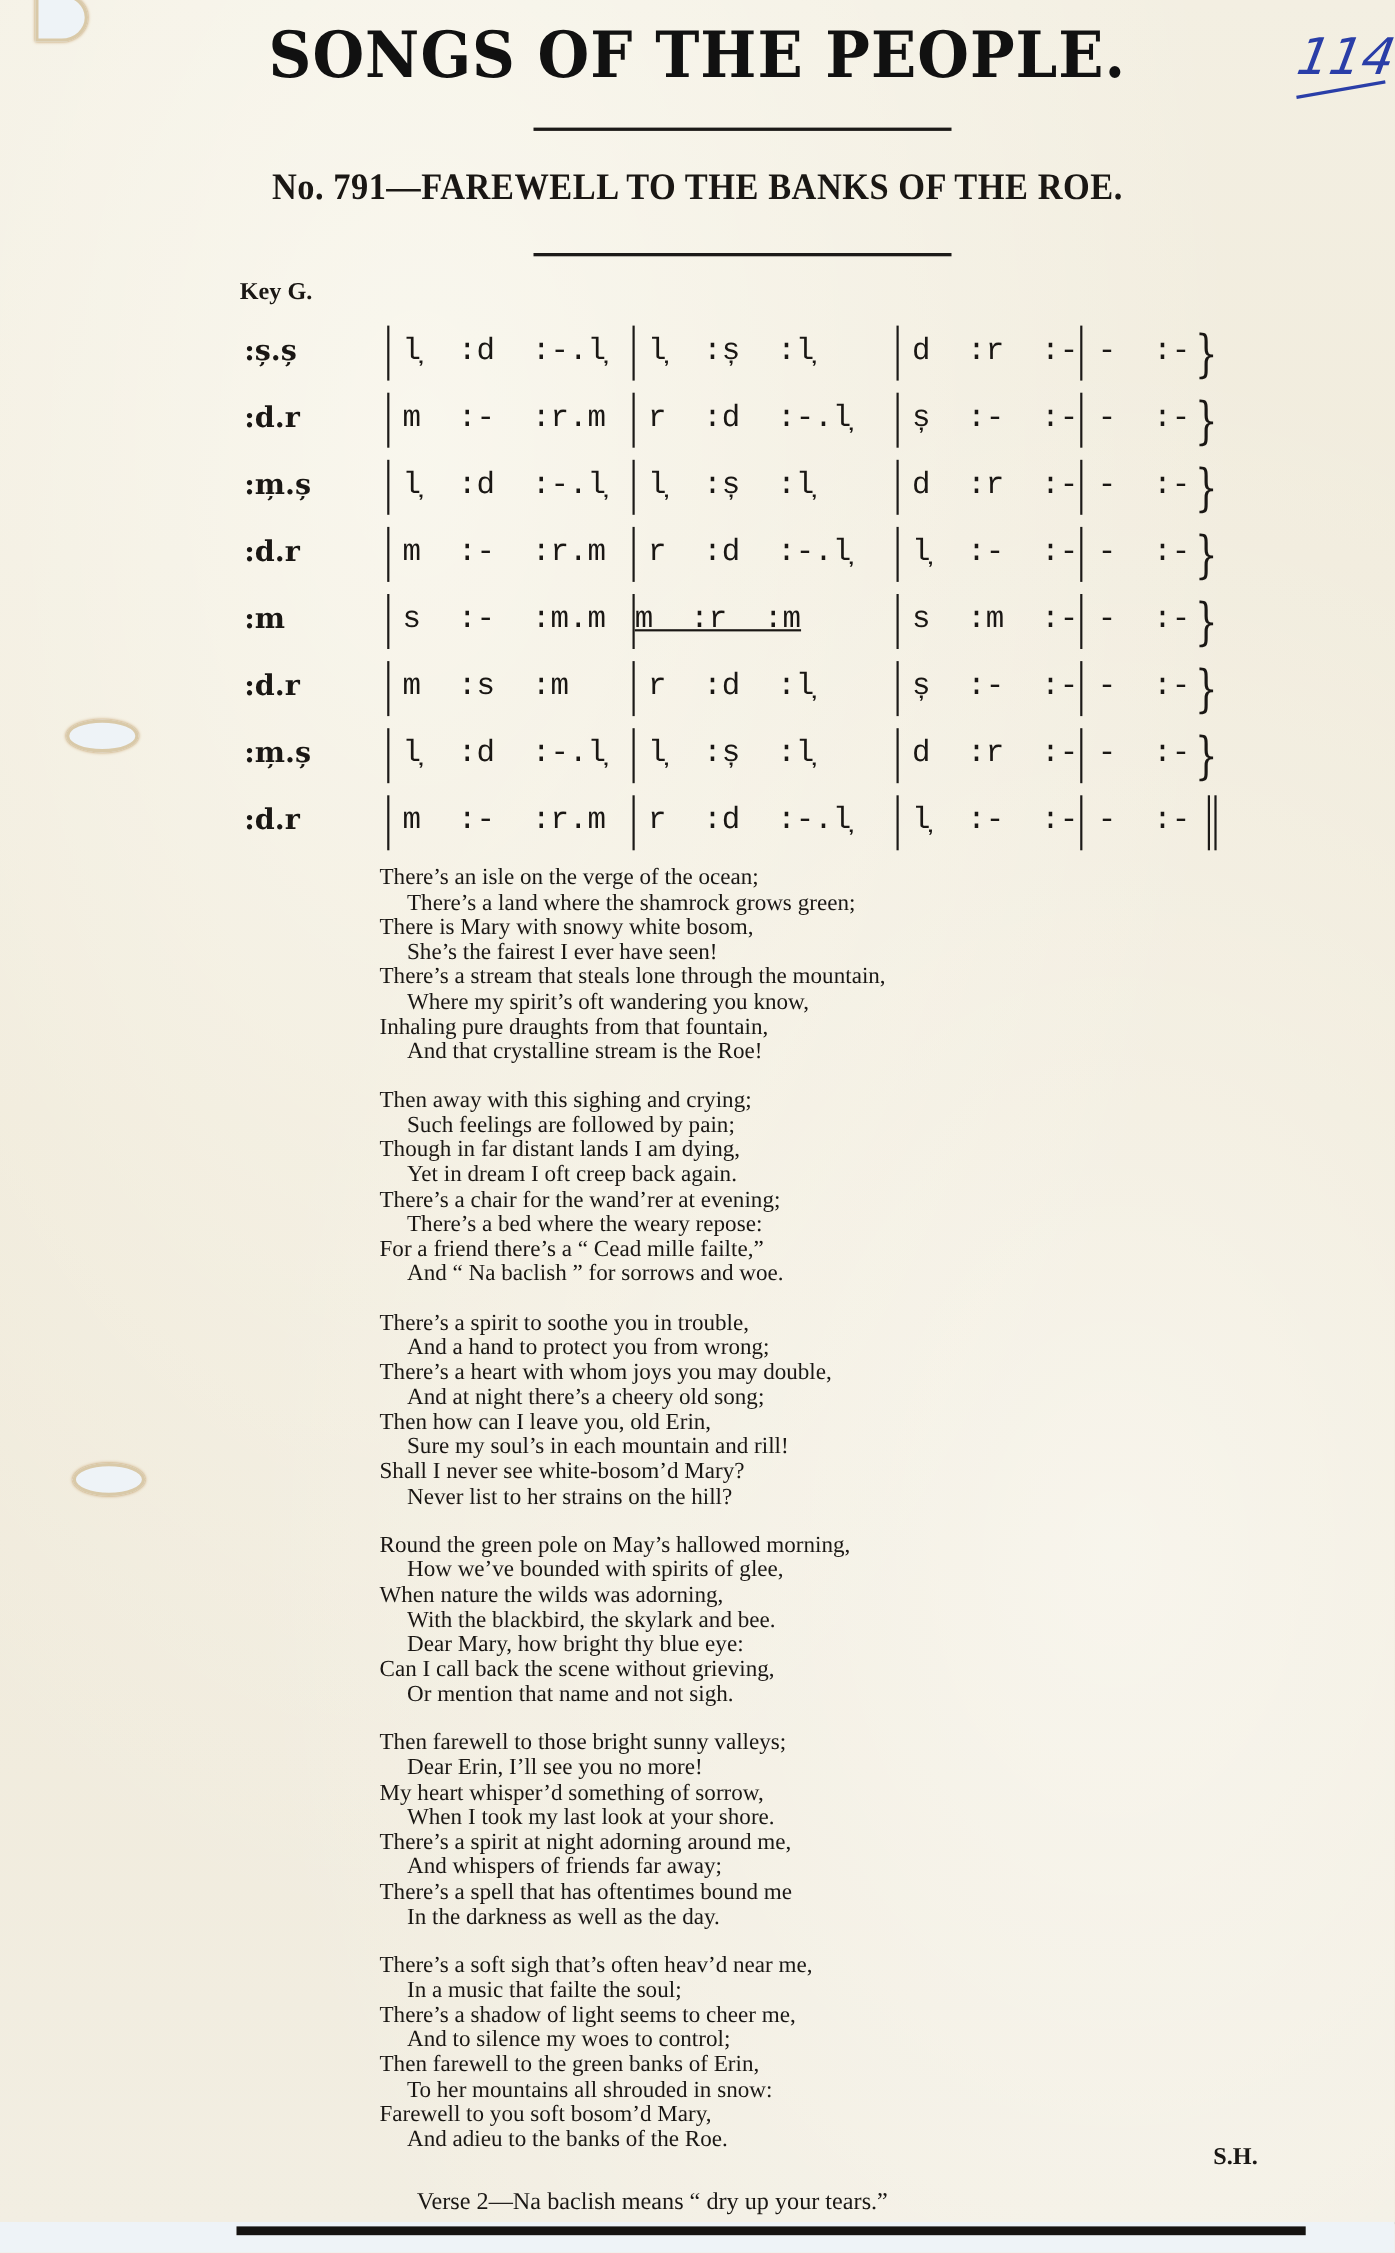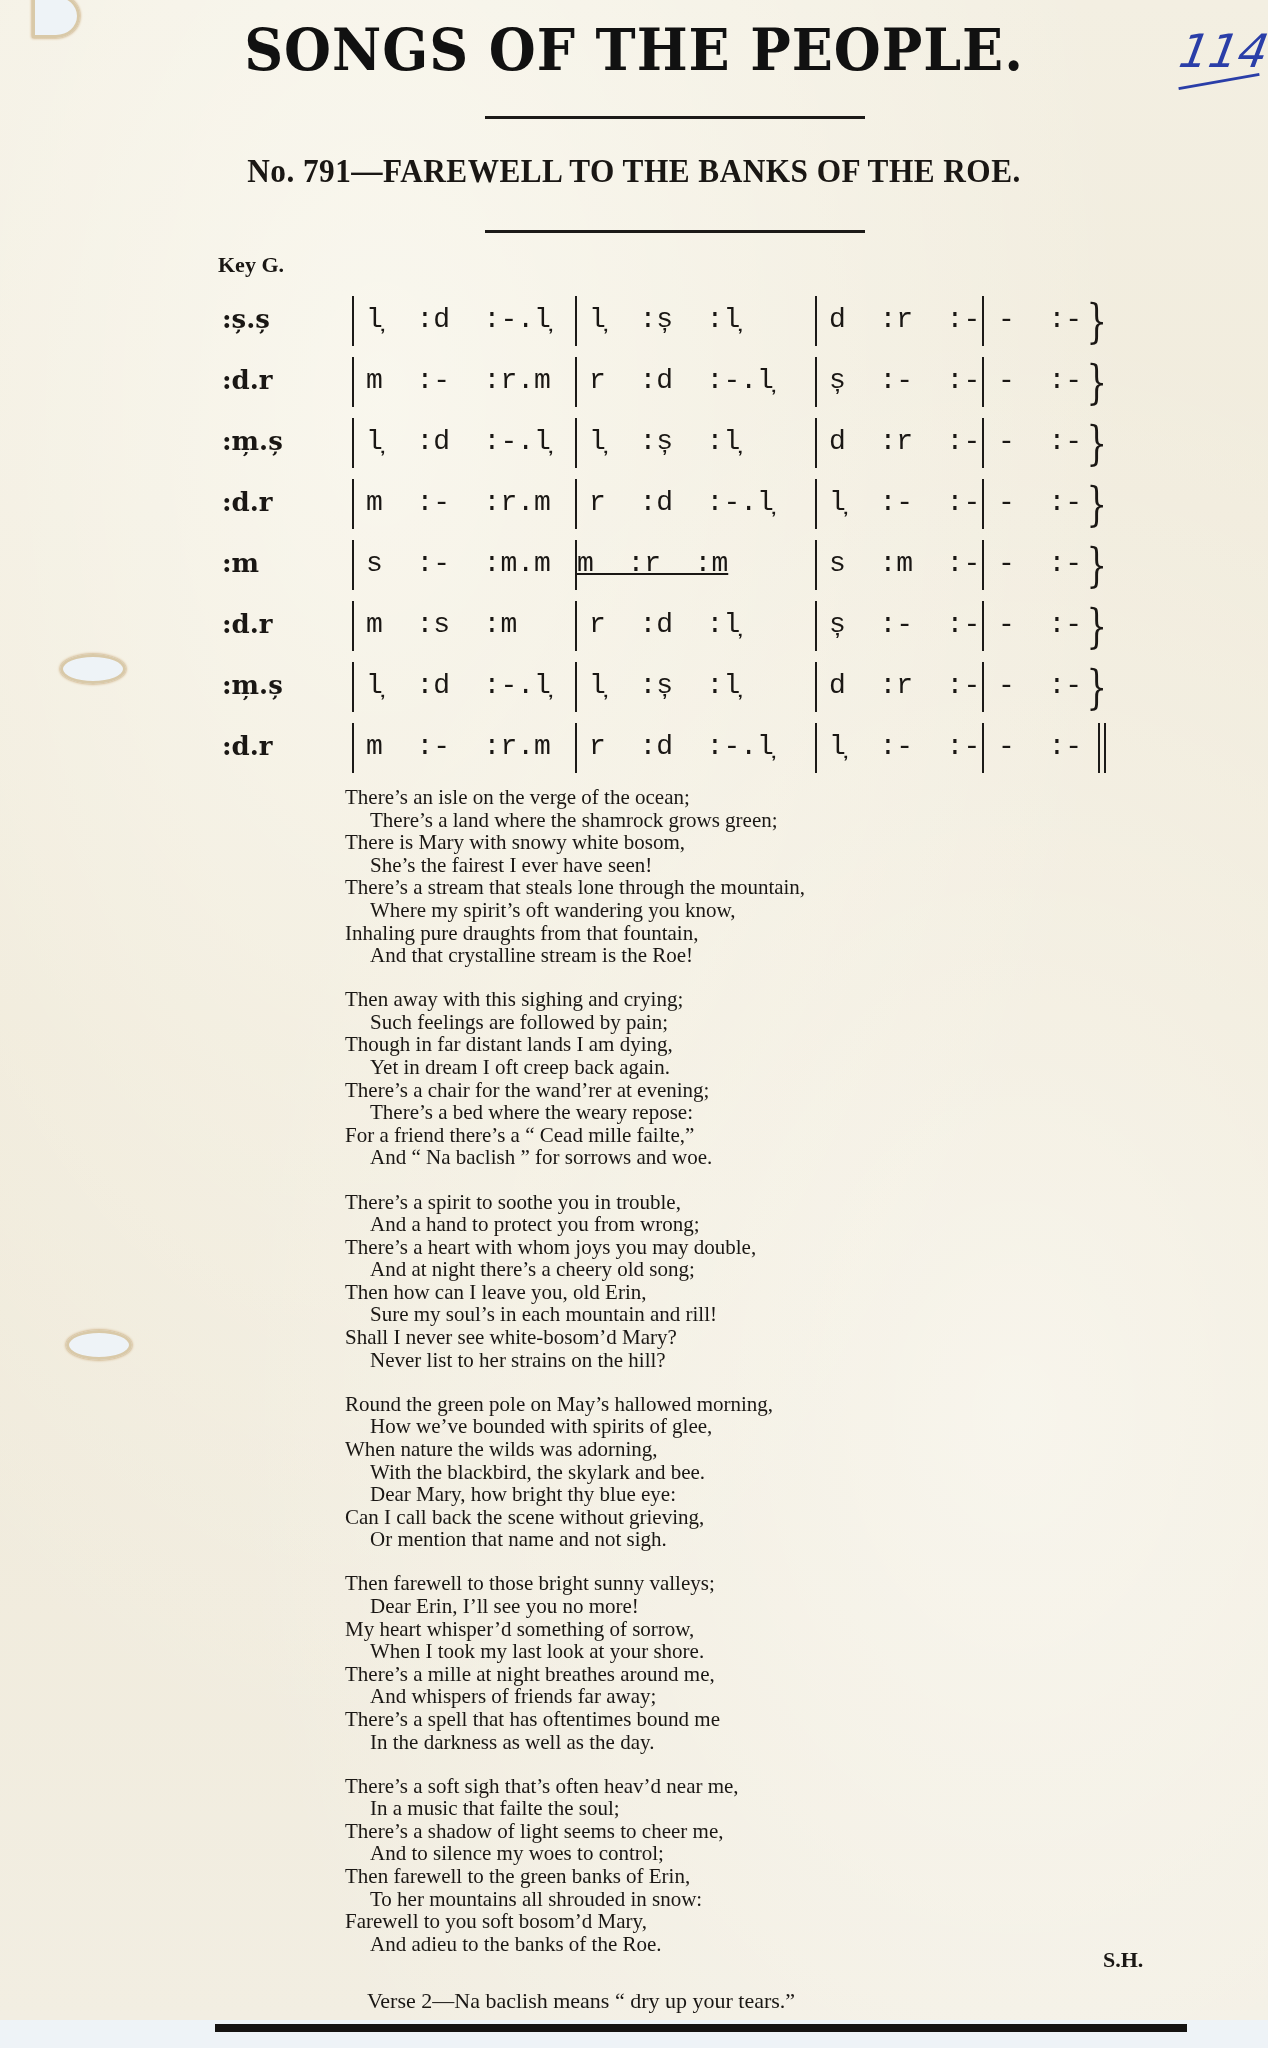--- a/index.html
+++ b/index.html
@@ -45,21 +45,21 @@
   .nrow .lead { position:absolute; left: 222px; top: 8px; font-weight: bold; font-family: "DejaVu Serif", serif; font-size: 26px; }
   .nrow .bar { position:absolute; top: 0; width: 2px; height: 50px; background:#1c1a18; }
   .nrow .m { position:absolute; top: 8px; white-space: pre; }
   .nrow .brace { position:absolute; left: 1082px; top: -2px; font-size: 46px; font-family: "DejaVu Serif", serif; transform: scaleX(0.7); }
   .nrow .dbar { position:absolute; left: 1098px; top: 0; width: 8px; height: 50px; border-left: 2px solid #1c1a18; border-right: 2px solid #1c1a18; box-sizing: border-box; }
   .lyrics { position: absolute; left: 345px; top: 786px; width: 760px; font-size: 21px; line-height: 22.6px; }
   .stanza { margin-bottom: 21.5px; }
   .line { white-space: nowrap; }
   .line.indent { padding-left: 25px; }
   .sign { position:absolute; left: 1103px; top: 1947px; font-size: 22px; font-weight: bold; }
-  .footnote { position:absolute; left: 0; width: 1132px; text-align:center; top: 1988px; font-size: 22px; padding-left: 0; }
+  .footnote { position:absolute; left: 0; width: 1132px; text-align:center; top: 1988px; font-size: 22px; padding-left: 12px; }
   .footnote span { margin-left: 30px; }
   .bottom-rule { position:absolute; left: 215px; top: 2024px; width: 972px; height: 8px; background: #151311; }
 </style>
 </head>
 <body>
 
 <div class="paper"></div>
 <div class="below"></div>
 <div class="hole" style="left:32px; top:-6px; width:48px; height:44px; border-radius:0 50% 50% 0;"></div>
 <div class="hole" style="left:60px; top:654px;"></div>
@@ -212,21 +212,21 @@
       <div class="line indent">With the blackbird, the skylark and bee.</div>
       <div class="line indent">Dear Mary, how bright thy blue eye:</div>
       <div class="line">Can I call back the scene without grieving,</div>
       <div class="line indent">Or mention that name and not sigh.</div>
     </div>
     <div class="stanza">
       <div class="line">Then farewell to those bright sunny valleys;</div>
       <div class="line indent">Dear Erin, I’ll see you no more!</div>
       <div class="line">My heart whisper’d something of sorrow,</div>
       <div class="line indent">When I took my last look at your shore.</div>
-      <div class="line">There’s a mille at night breathes around me,</div>
+      <div class="line">There’s a spirit at night adorning around me,</div>
       <div class="line indent">And whispers of friends far away;</div>
       <div class="line">There’s a spell that has oftentimes bound me</div>
       <div class="line indent">In the darkness as well as the day.</div>
     </div>
     <div class="stanza">
       <div class="line">There’s a soft sigh that’s often heav’d near me,</div>
       <div class="line indent">In a music that failte the soul;</div>
       <div class="line">There’s a shadow of light seems to cheer me,</div>
       <div class="line indent">And to silence my woes to control;</div>
       <div class="line">Then farewell to the green banks of Erin,</div>

